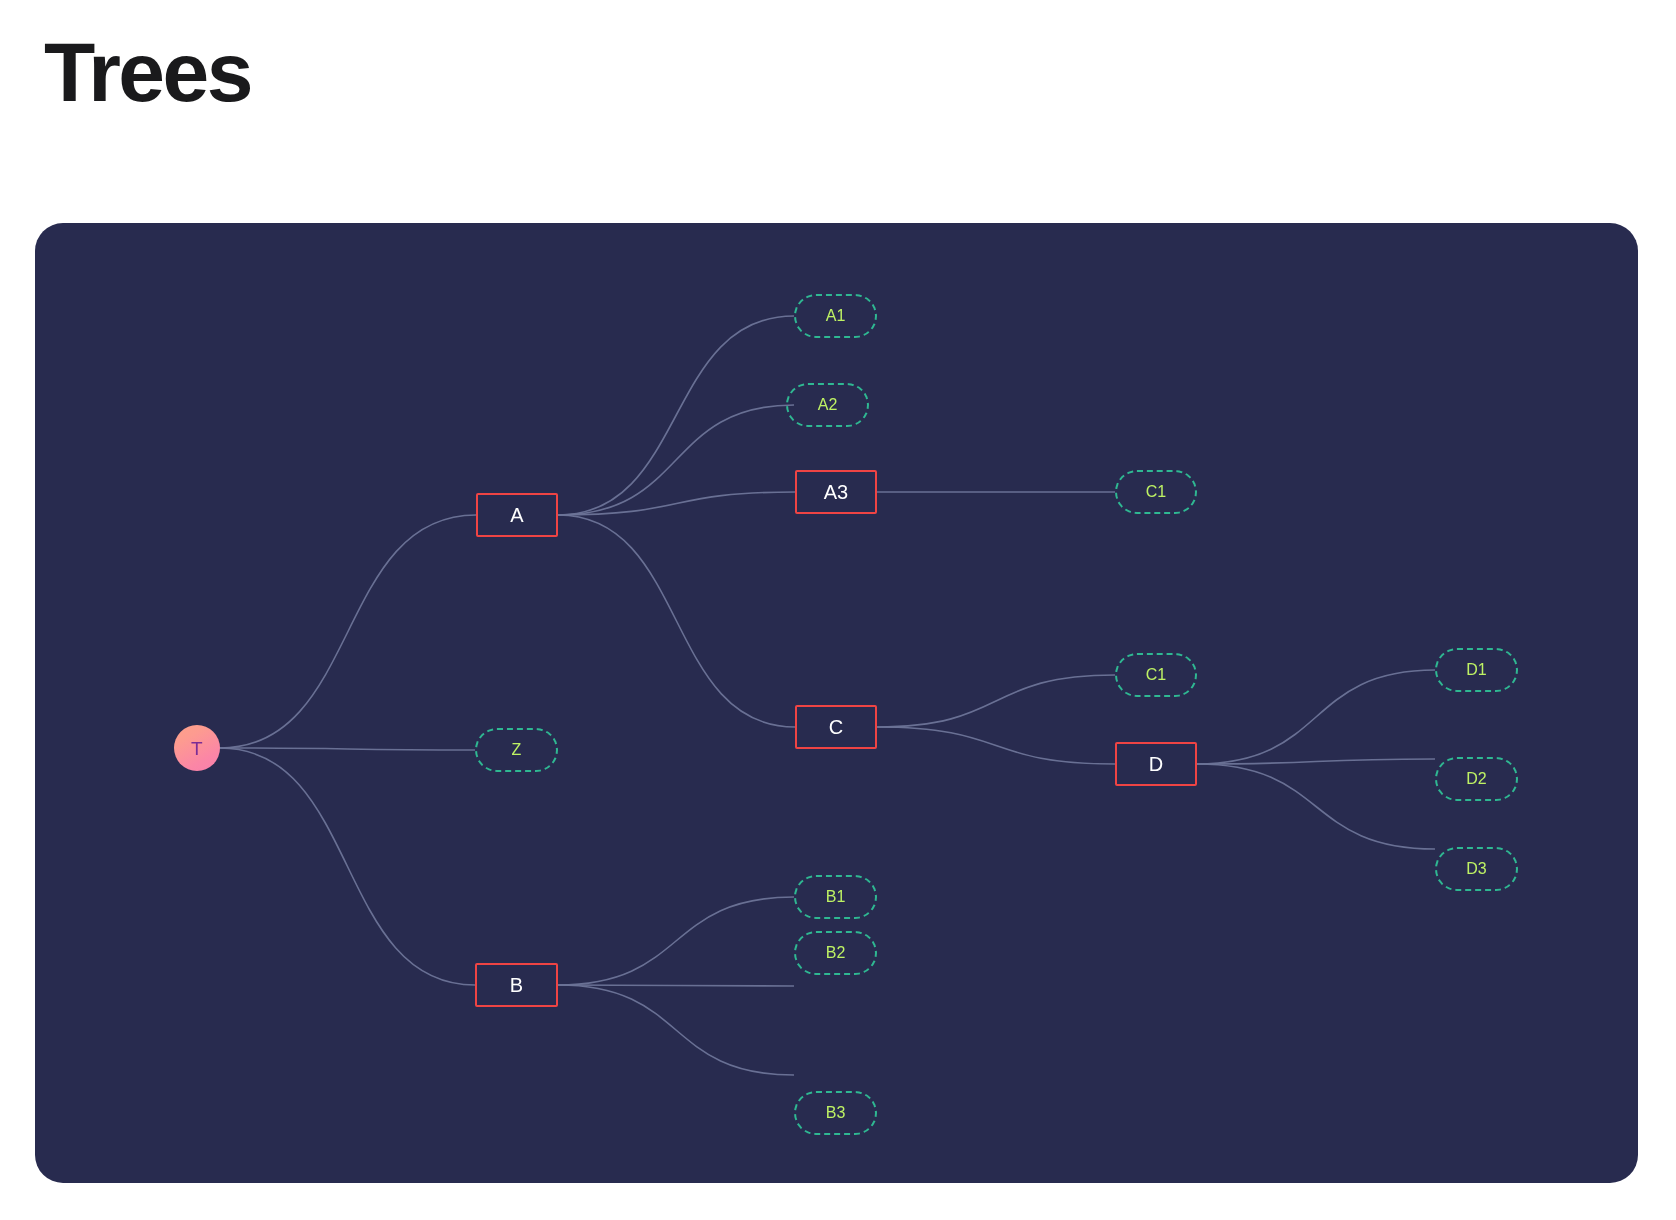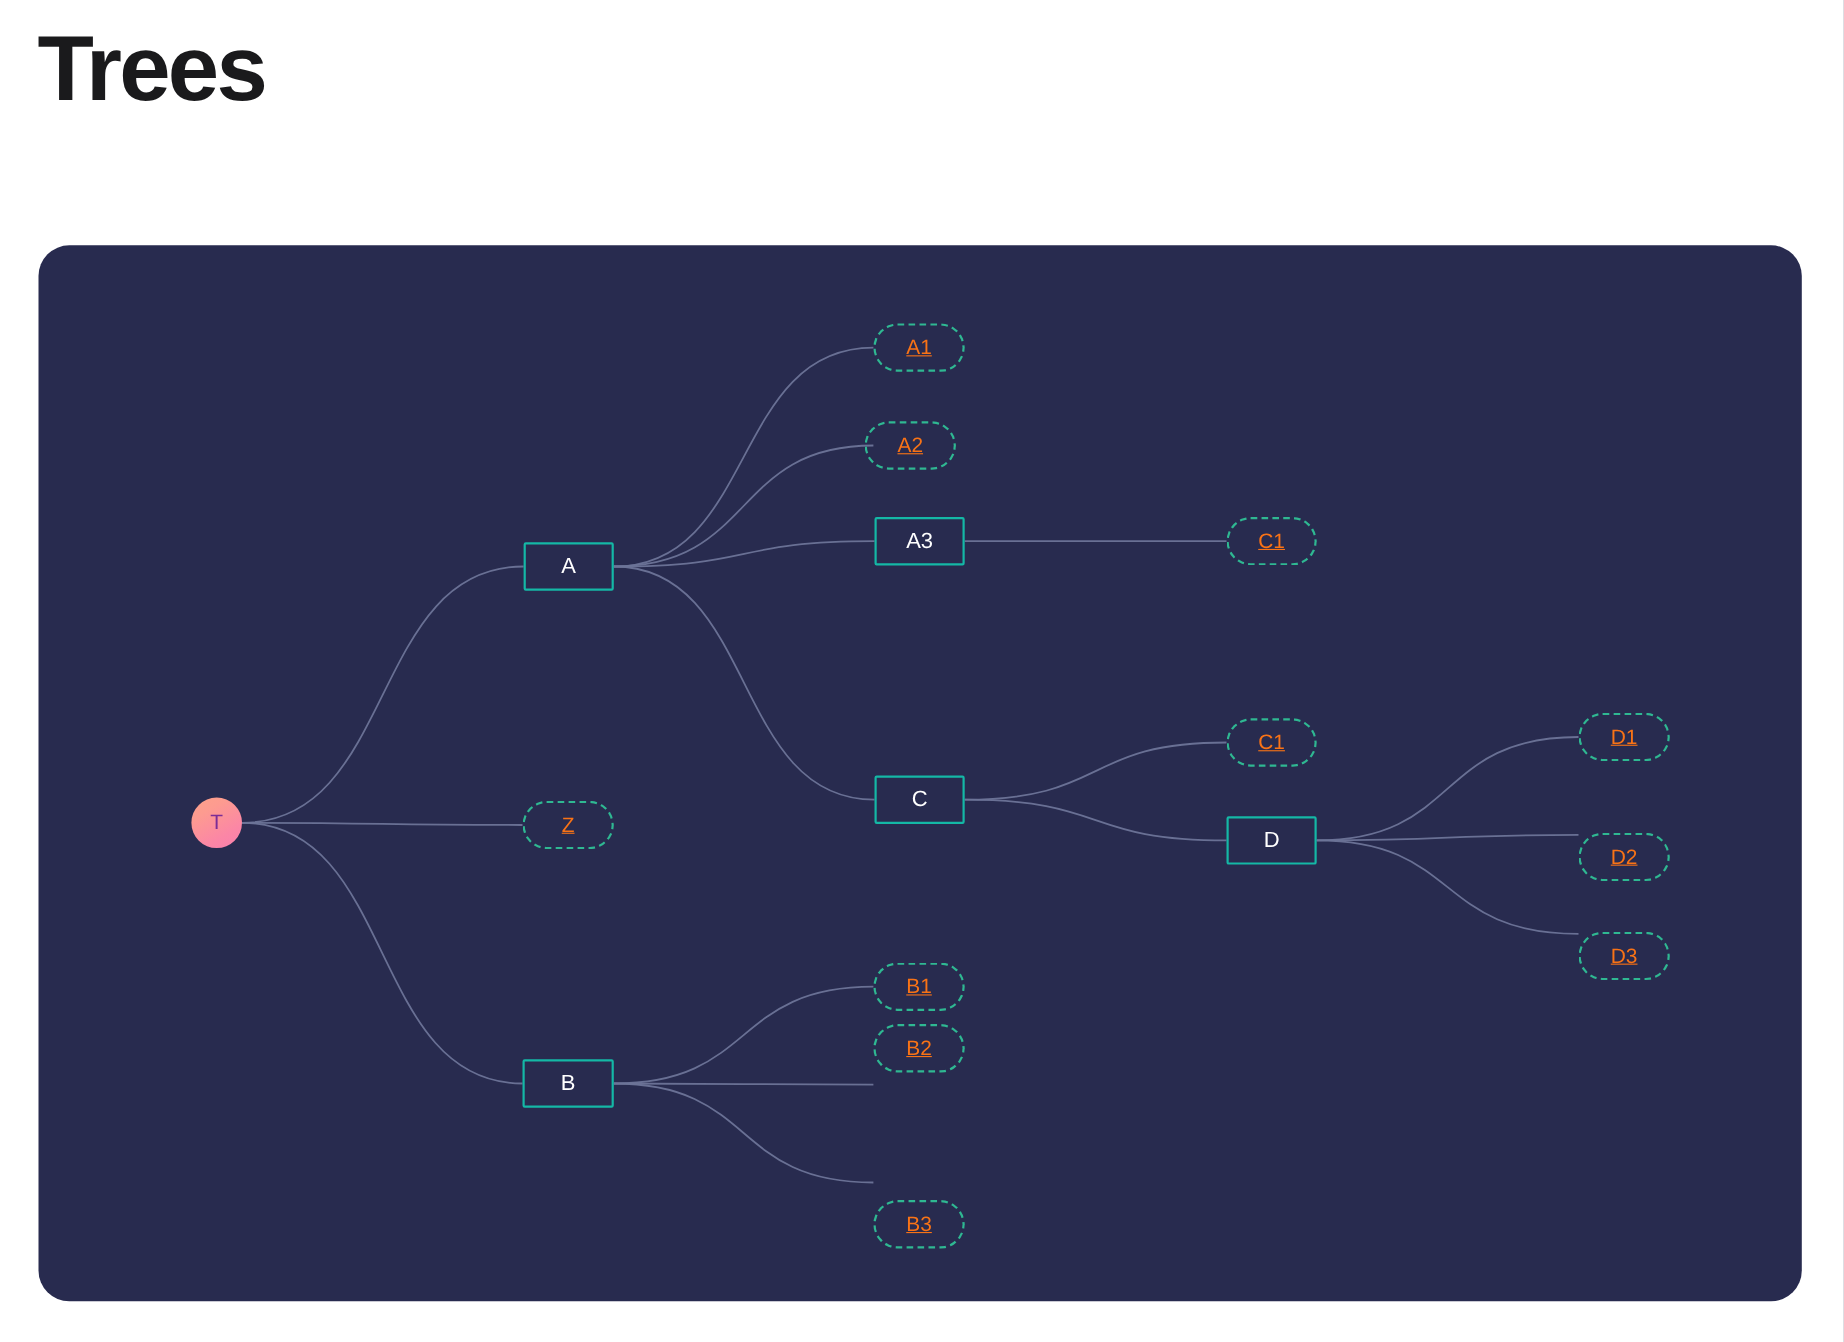--- a/index.html
+++ b/index.html
@@ -13,21 +13,21 @@
     height: 1220px;
     font-family: "Liberation Sans", sans-serif;
     -webkit-font-smoothing: antialiased;
     overflow: hidden;
     position: relative;
   }
   #page-title {
     position: absolute;
     left: 34px;
     top: 14px;
-    margin: 0;
+    margin: 10px;
     font-size: 84px;
     line-height: 1.15;
     font-weight: 700;
     letter-spacing: -2.5px;
     color: #1a1a1c;
     font-family: "Liberation Sans", sans-serif;
   }
   #tree-panel {
     position: absolute;
     left: 35px;
@@ -65,35 +65,34 @@
   }
   .node-root {
     border-radius: 50%;
     background: linear-gradient(150deg, #fda189 0%, #fd9b90 28%, #fb86a6 72%, #f97fad 100%);
     color: #7b2d96;
     font-size: 19px;
     font-weight: 400;
     letter-spacing: 0.3px;
   }
   .node-box {
-    border: 2px solid #14b8a6;
+    border: 2px solid #ef4444;
     border-radius: 2px;
     color: #ffffff;
     background: transparent;
     font-weight: 400;
     font-size: 20px;
   }
   .node-leaf {
     border: 2px dashed #2fb892;
     border-radius: 22px;
-    color: #f97316;
+    color: #bef264;
     background: transparent;
     font-weight: 400;
-    font-size: 19px;
-    text-decoration: underline;
+    font-size: 16px;
   }
 </style>
 </head>
 <body>
 
 <h1 id="page-title">Trees</h1>
 
 <div id="tree-panel">
   <svg id="tree-canvas" viewBox="0 0 1603 960" width="1603" height="960" xmlns="http://www.w3.org/2000/svg">
       <path d="M 185 525 C 325.8 525, 300.2 292, 441 292" class="edge-path" stroke="#6d7498"></path>

